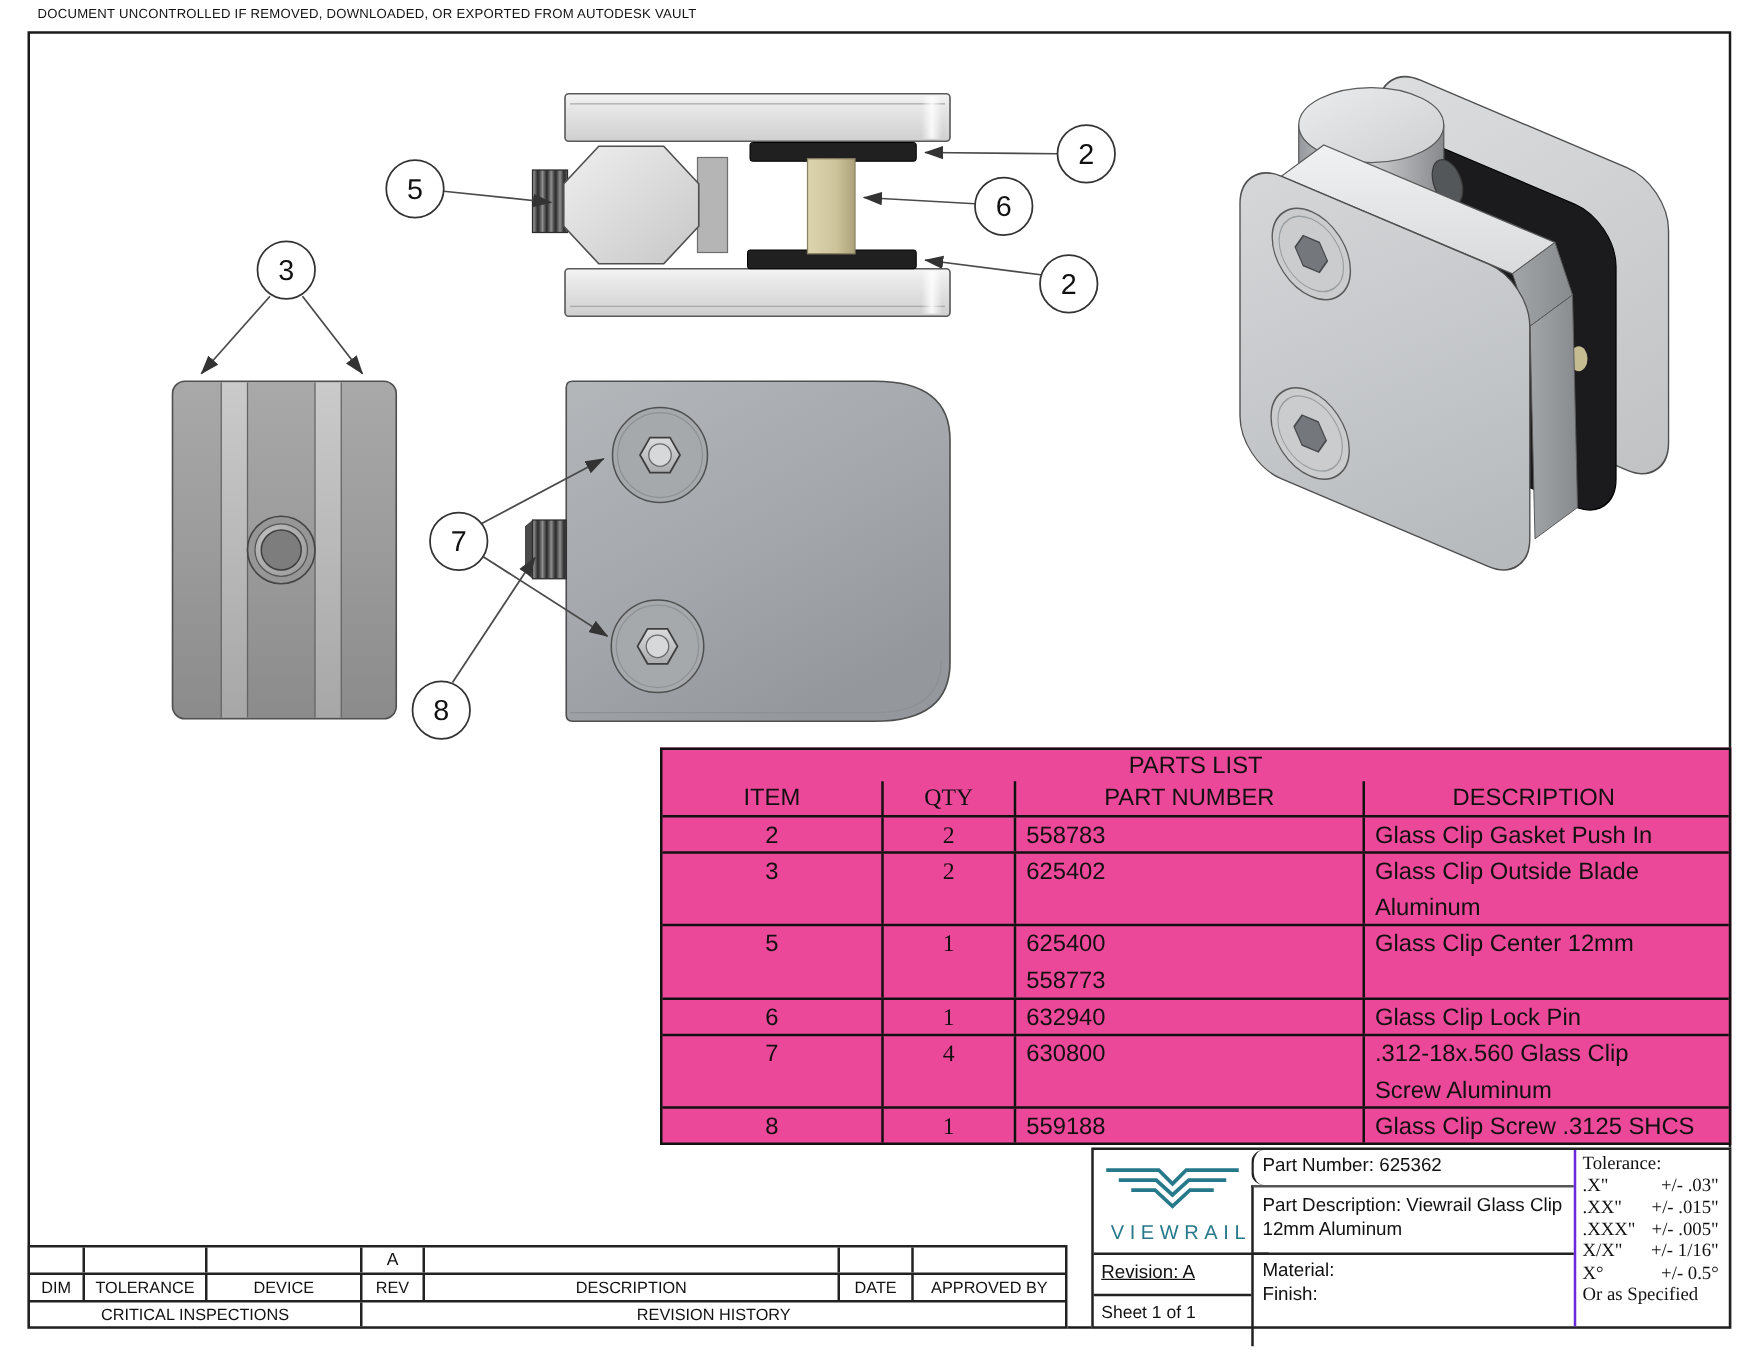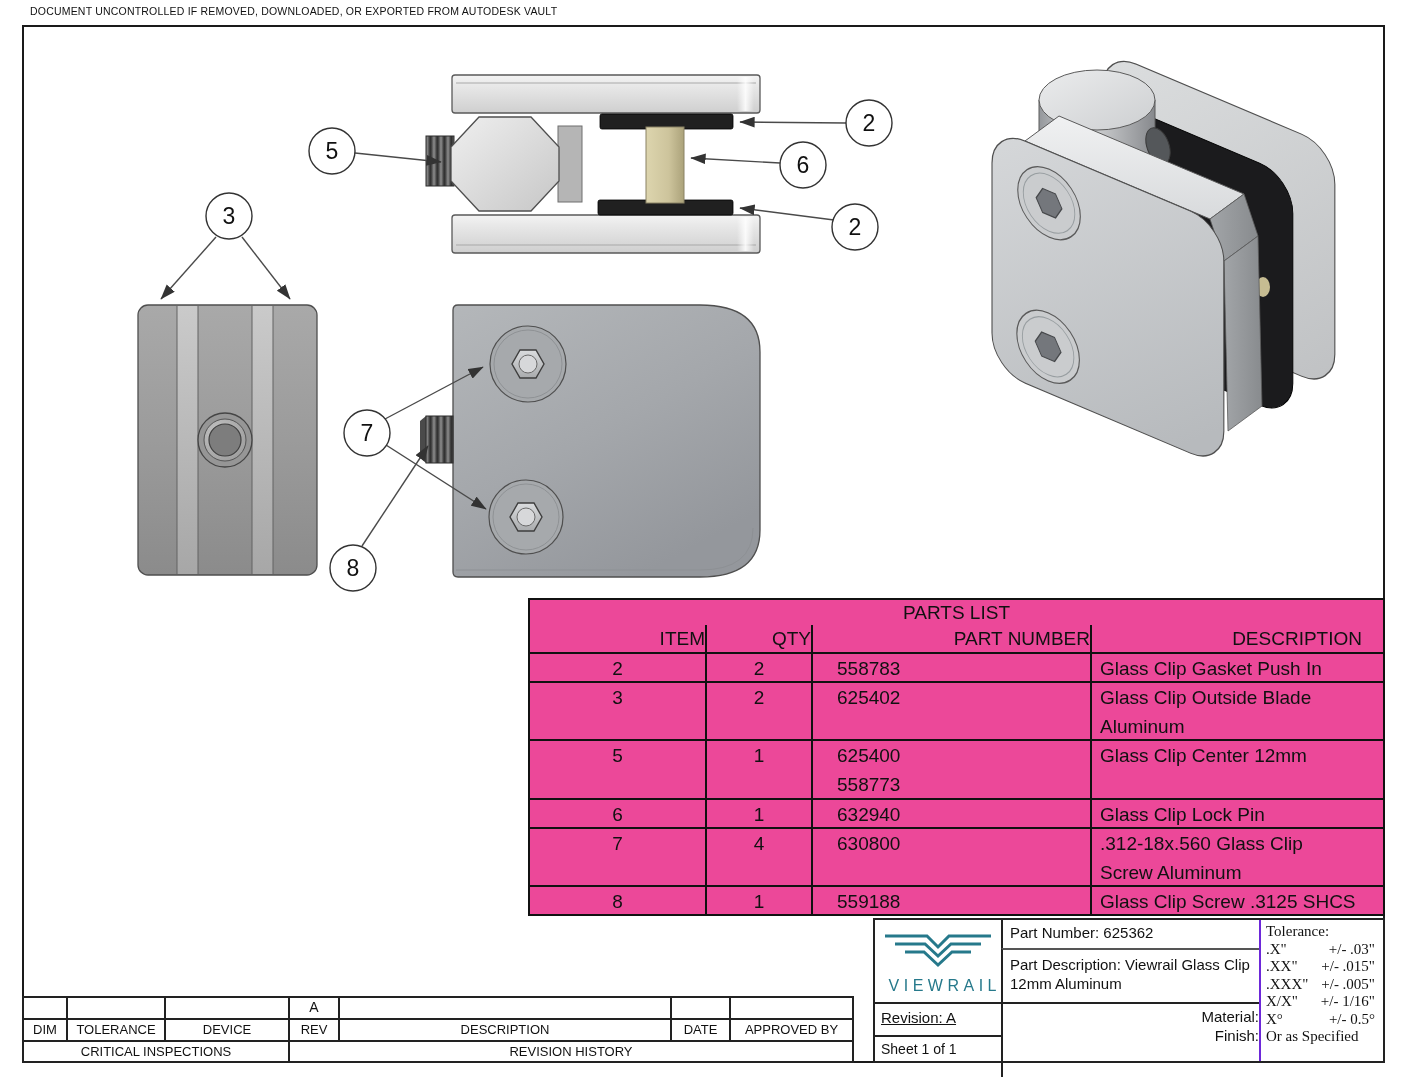--- a/index.html
+++ b/index.html
@@ -9,38 +9,38 @@
   #frame{left:22px;top:25px;width:1363px;height:1038px;border:2px solid #1a1a1a;}
   #views{left:22px;top:25px;width:1363px;height:1038px;}
 
   
   #parts-list{left:528px;top:598px;width:857px;height:318px;border:2px solid #111;background:#ec4899;}
   .plrow{display:flex;width:100%;box-sizing:border-box;}
   .plrow + .plrow{border-top:2px solid #111;}
   .plcell{box-sizing:border-box;overflow:hidden;font-size:19px;line-height:29px;}
   .plcell + .plcell{border-left:2px solid #111;}
   .c-item{width:175px;text-align:center;}
-  .c-qty{width:106px;text-align:center;}
-  .c-pn{width:279px;padding-left:24px;}
+  .c-qty{width:106px;text-align:center;font-family:Liberation Serif, serif;}
+  .c-pn{width:279px;padding-left:8px;}
   .c-desc{width:272px;padding-left:8px;}
   .pl-title{height:25px;line-height:25px;text-align:center;font-size:19px;}
   .pl-head{height:27px;}
-  .pl-head .plcell{line-height:27px;text-align:right;padding-left:0;}
+  .pl-head .plcell{line-height:27px;text-align:center;padding-left:0;}
   .h1{height:29px;} .h2a{height:58px;} .h2b{height:59px;}
 
   
   #title-block{left:873px;top:918px;width:512px;height:145px;border:2px solid #222;background:#fff;}
   .tb{position:absolute;box-sizing:border-box;overflow:hidden;}
   #tb-logo{left:0;top:0;width:126px;height:82px;text-align:right;}
-  #tb-pn{left:126px;top:0;width:258px;height:28px;border-left:2px solid #222;font-size:15px;line-height:26px;padding-left:7px;}
+  #tb-pn{left:126px;top:0;width:258px;height:28px;border-left:2px solid #222;font-size:15px;line-height:26px;padding-left:7px;border-radius:10px;}
   #tb-pd{left:126px;top:28px;width:258px;height:54px;border-left:2px solid #222;border-top:2px solid #555;font-size:15px;line-height:19px;padding:5px 0 0 7px;}
   #tb-tol{left:384px;top:0;width:124px;height:141px;border-left:2px solid #6d28d9;font-size:15px;line-height:17.5px;padding:3px 6px 0 5px;font-family:Liberation Serif, serif;}
   #tb-rev{left:0;top:82px;width:140px;height:33px;border-top:2px solid #222;font-size:15px;line-height:28px;padding-left:6px;text-decoration:underline;}
   #tb-sheet{left:0;top:115px;width:126px;height:26px;border-top:2px solid #222;font-size:14px;line-height:24px;padding-left:6px;}
-  #tb-mat{left:126px;top:82px;width:258px;height:75px;border-left:2px solid #222;border-top:2px solid #222;font-size:15px;line-height:19px;padding:3px 0 0 7px;text-align:right;}
+  #tb-mat{left:126px;top:82px;width:258px;height:75px;border-left:2px solid #222;border-top:2px solid #222;font-size:15px;line-height:19px;padding:3px 0 0 7px;}
   .tolrow{display:flex;justify-content:space-between;padding-right:2px;}
   #brand-text{font-size:16px;letter-spacing:4.5px;color:#26798b;margin-top:1px;}
 
   
   #rev-table{left:22px;top:996px;width:832px;height:67px;border:2px solid #222;background:#fff;}
   .rtrow{display:flex;width:100%;box-sizing:border-box;}
   .rtrow + .rtrow{border-top:2px solid #222;}
   .rtcell{box-sizing:border-box;text-align:center;font-size:13px;overflow:hidden;white-space:nowrap;}
   .rtcell + .rtcell{border-left:2px solid #222;}
   .r1{height:20px;} .r1 .rtcell{line-height:19px;font-size:14px;}

